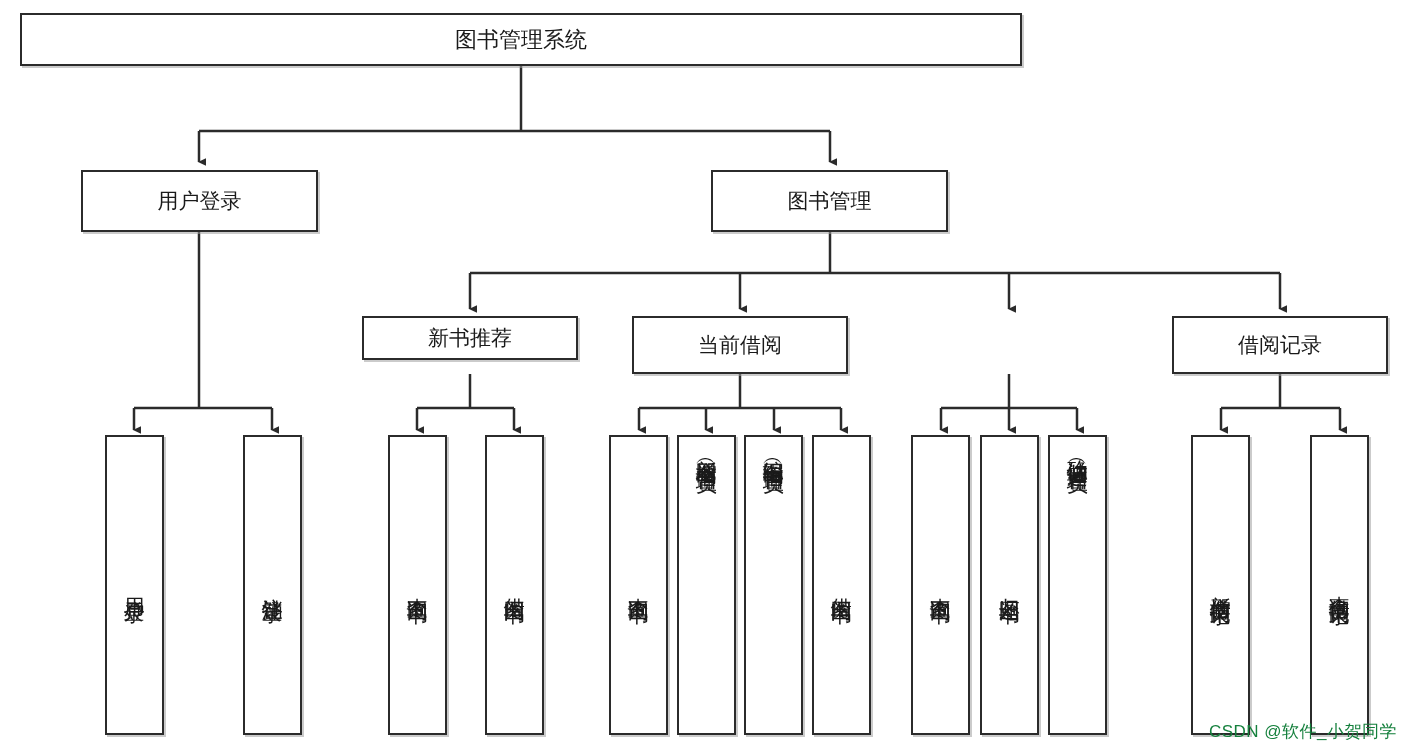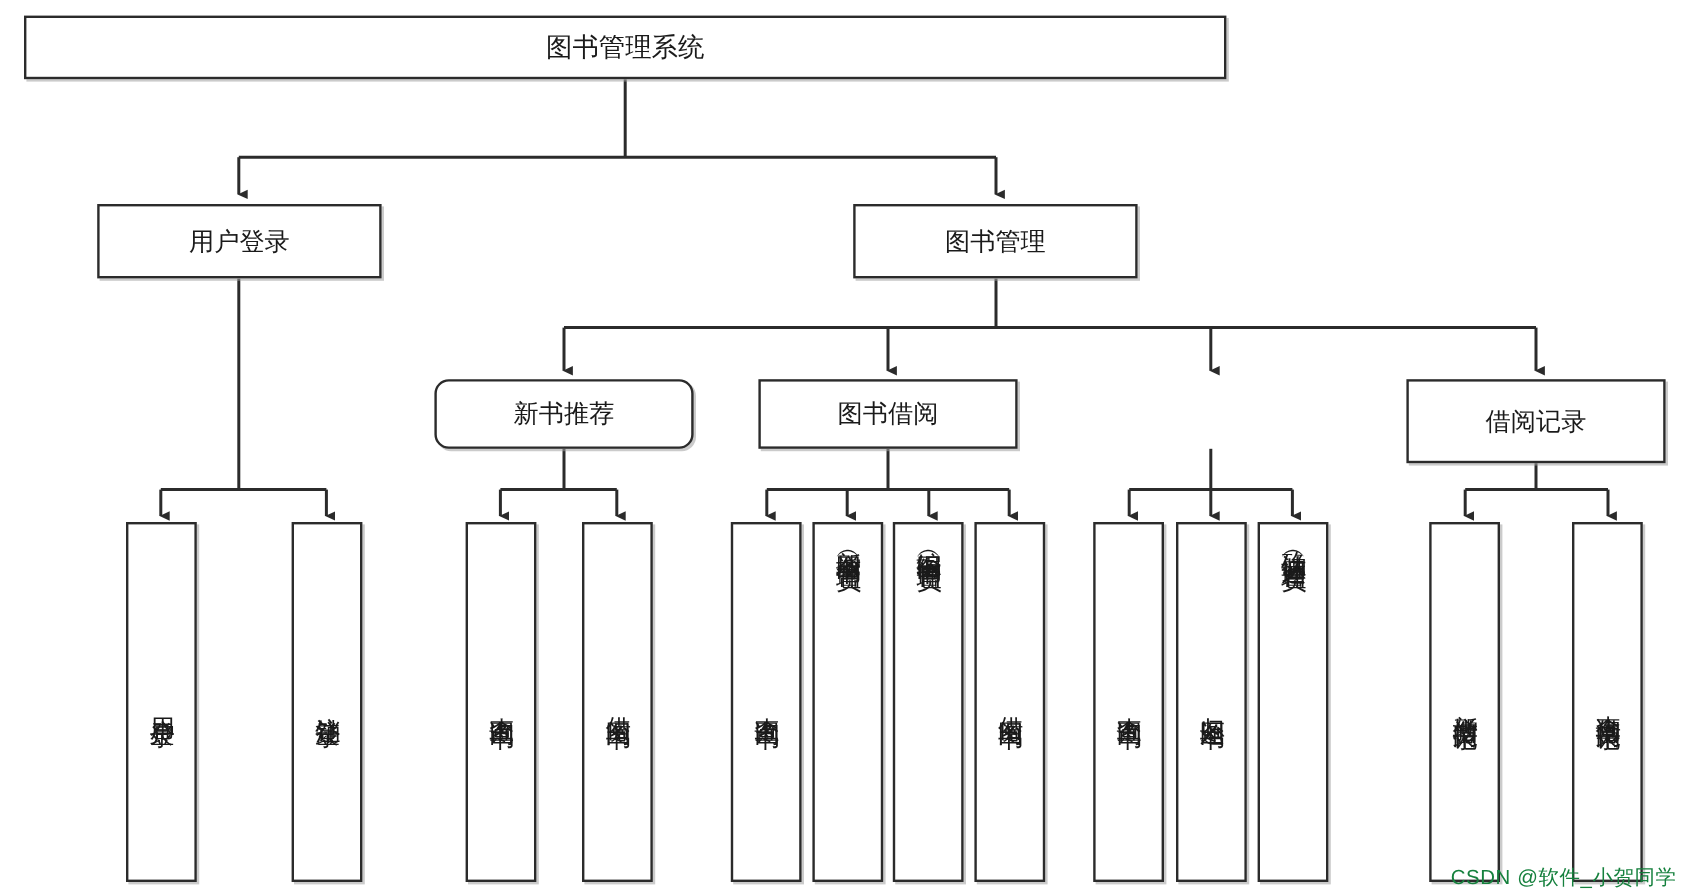--- a/index.html
+++ b/index.html
@@ -134,27 +134,27 @@
     <span>图书管理系统</span>
   </div>
 
   <div class="node lvl2" style="left:81px; top:170px; width:237px; height:62px;">
     <span>用户登录</span>
   </div>
   <div class="node lvl2" style="left:711px; top:170px; width:237px; height:62px;">
     <span>图书管理</span>
   </div>
 
-  <div class="node lvl3" style="left:362px; top:316px; width:216px; height:58px;border-radius:12px;">
+  <div class="node lvl3" style="left:362px; top:316px; width:216px; height:44px;">
     <span>新书推荐</span>
   </div>
   <div class="node lvl3" style="left:632px; top:316px; width:216px; height:58px;">
-    <span>图书借阅</span>
-  </div>
-  <div class="node lvl3" style="left:1172px; top:316px; width:216px; height:70px;">
+    <span>当前借阅</span>
+  </div>
+  <div class="node lvl3" style="left:1172px; top:316px; width:216px; height:58px;">
     <span>借阅记录</span>
   </div>
 
   <div class="node leaf centered" style="left:105px; top:435px; width:59px; height:300px;">
     <span class="vtext">用户登录</span>
   </div>
   <div class="node leaf centered" style="left:243px; top:435px; width:59px; height:300px;">
     <span class="vtext">注销登录</span>
   </div>
 

